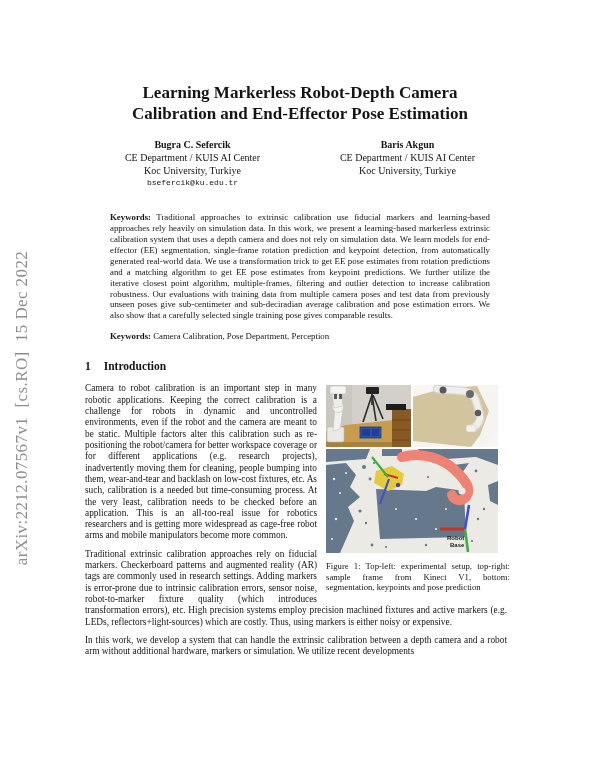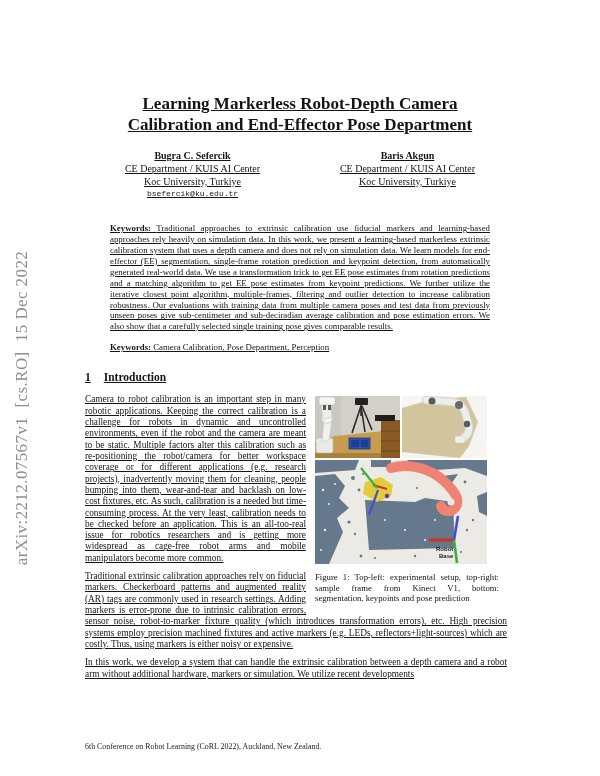--- a/index.html
+++ b/index.html
@@ -1,52 +1,52 @@
 <!DOCTYPE html>
 <html><head>
 <meta charset="utf-8">
 <style>
   html,body{margin:0;padding:0;background:#ffffff;}
   .page{position:relative;width:600px;height:776px;background:#fff;overflow:hidden;
         font-family:"Liberation Serif",serif;color:#141414;}
   .arxiv{position:absolute;left:22px;top:408px;transform:translate(-50%,-50%) rotate(-90deg);
          font-size:17px;color:#8e8e8e;white-space:pre;letter-spacing:0.4px;}
-  .content{position:absolute;left:85px;top:11px;width:430px;text-decoration:underline;}
+  .content{position:absolute;left:85px;top:0;width:430px;}
   .title{margin-top:82px;text-align:center;font-weight:bold;font-size:17px;line-height:1.24;}
   .authors{display:flex;margin-top:15px;}
   .author{width:50%;text-align:center;}
   .author .name{font-weight:bold;font-size:10px;margin-bottom:2px;}
   .author .line{font-size:10px;line-height:1.25;}
   .author .email{font-family:"Liberation Mono",monospace;font-size:8px;margin-top:1px;}
   .abstract{margin:25px 25px 0 25px;font-size:8.8px;line-height:1.24;text-align:justify;}
   .keywords{margin:10px 25px 0 25px;font-size:8.8px;}
   .sec-head{margin-top:19px;font-size:11.5px;font-weight:bold;}
   .secgap{display:inline-block;width:13px;}
   .intro-body{margin-top:11px;font-size:9.3px;line-height:1.22;text-align:justify;}
   .intro-body p{margin:0 8px 7px 0;}
-  .figure{float:right;width:184px;margin:2px 16px 5px 9px;}
+  .figure{float:right;width:184px;margin:2px 5px 5px 9px;}
   .fig-row{display:flex;gap:2px;}
   .fig-row svg{display:block;}
   .fig-bottom{margin-top:2px;}
   .fig-bottom svg{display:block;}
   .caption{font-size:8.7px;line-height:1.22;margin-top:8px;text-align:justify;}
   .footer{position:absolute;left:85px;top:742px;font-size:7.9px;color:#222;}
 </style>
 </head>
 <body>
 
 <div class="page">
 
   <div class="arxiv">arXiv:2212.07567v1  [cs.RO]  15 Dec 2022</div>
 
   <div class="content">
 
     <div class="title">
       <div>Learning Markerless Robot-Depth Camera</div>
-      <div>Calibration and End-Effector Pose Department</div>
+      <div>Calibration and End-Effector Pose Estimation</div>
     </div>
 
     <div class="authors">
       <div class="author">
         <div class="name">Bugra C. Sefercik</div>
         <div class="line">CE Department / KUIS AI Center</div>
         <div class="line">Koc University, Turkiye</div>
         <div class="email">bsefercik@ku.edu.tr</div>
       </div>
       <div class="author">
@@ -199,15 +199,14 @@
         <div class="caption">Figure 1: Top-left: experimental setup, top-right: sample frame from Kinect V1, bottom: segmentation, keypoints and pose prediction</div>
       </div>
 
       <p>Camera to robot calibration is an important step in many robotic applications. Keeping the correct calibration is a challenge for robots in dynamic and uncontrolled environments, even if the robot and the camera are meant to be static. Multiple factors alter this calibration such as re-positioning the robot/camera for better workspace coverage or for different applications (e.g. research projects), inadvertently moving them for cleaning, people bumping into them, wear-and-tear and backlash on low-cost fixtures, etc. As such, calibration is a needed but time-consuming process. At the very least, calibration needs to be checked before an application. This is an all-too-real issue for robotics researchers and is getting more widespread as cage-free robot arms and mobile manipulators become more common.</p>
       <p>Traditional extrinsic calibration approaches rely on fiducial markers. Checkerboard patterns and augmented reality (AR) tags are commonly used in research settings. Adding markers is error-prone due to intrinsic calibration errors, sensor noise, robot-to-marker fixture quality (which introduces transformation errors), etc. High precision systems employ precision machined fixtures and active markers (e.g. LEDs, reflectors+light-sources) which are costly. Thus, using markers is either noisy or expensive.</p>
       <p>In this work, we develop a system that can handle the extrinsic calibration between a depth camera and a robot arm without additional hardware, markers or simulation. We utilize recent developments</p>
     </div>
 
   </div>
 
-  <div class="footer">6th Conference on Robot Learning (CoRL 2022), Auckland, New Zealand.</div>
 
 </div>
 
 </body></html>

